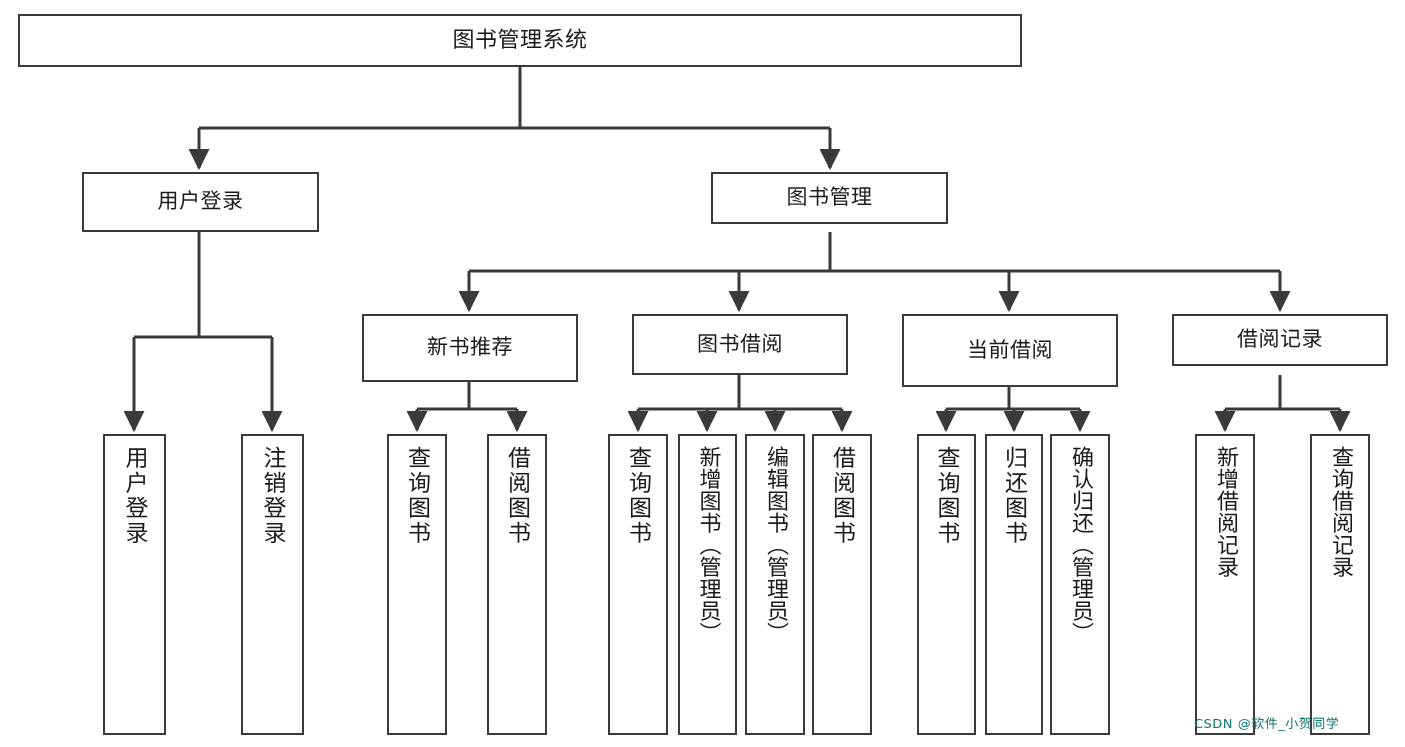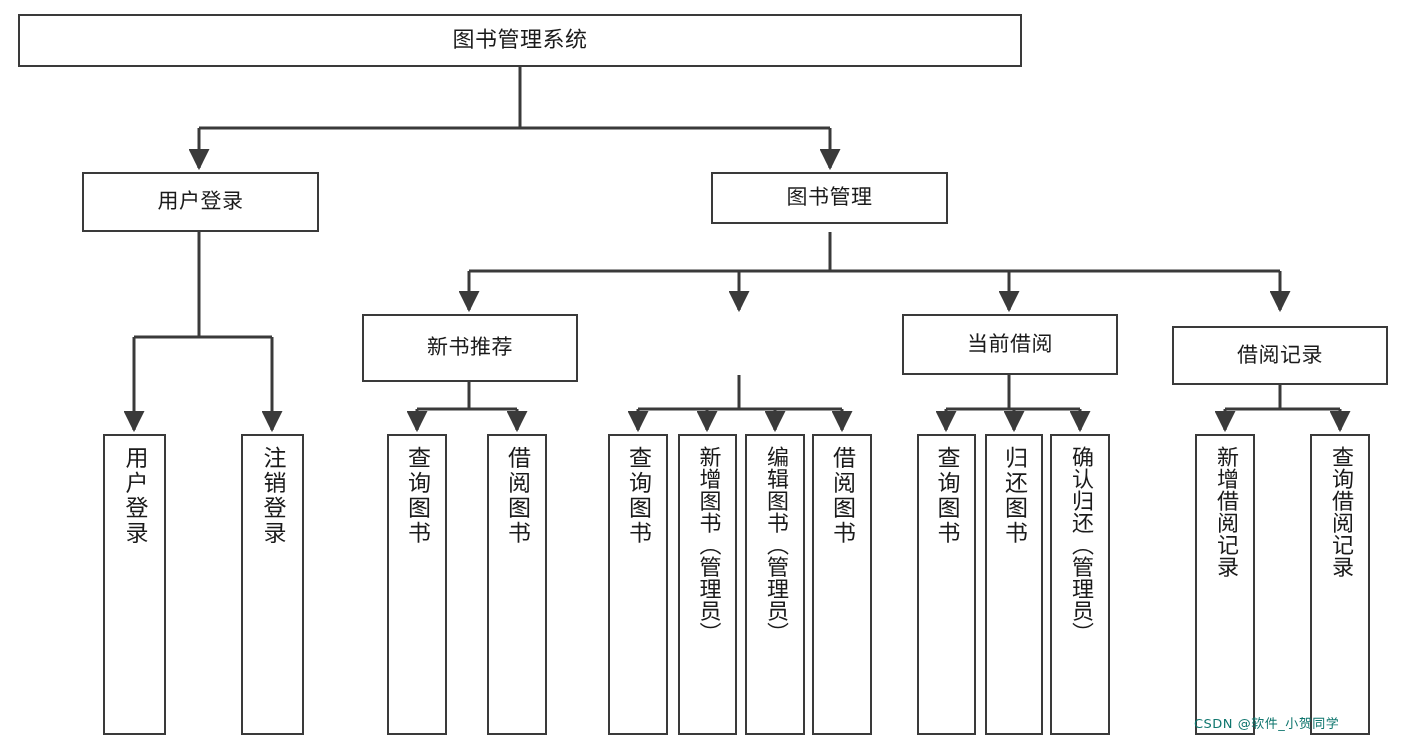--- a/index.html
+++ b/index.html
@@ -142,24 +142,27 @@
   <div class="node horiz" style="left:82px; top:172px; width:237px; height:60px;">
     <span class="label">用户登录</span>
   </div>
   <div class="node horiz" style="left:711px; top:172px; width:237px; height:52px;">
     <span class="label">图书管理</span>
   </div>
 
   <div class="node horiz" style="left:362px; top:314px; width:216px; height:68px;">
     <span class="label">新书推荐</span>
   </div>
-  <div class="node horiz" style="left:902px; top:314px; width:216px; height:61px;">
+  <div class="node horiz" style="left:632px; top:314px; width:216px; height:61px;">
+    <span class="label">图书借阅</span>
+  </div>
+  <div class="node horiz" style="left:902px; top:314px; width:216px; height:73px;">
     <span class="label">当前借阅</span>
   </div>
-  <div class="node horiz" style="left:1172px; top:326px; width:216px; height:59px;">
+  <div class="node horiz" style="left:1172px; top:314px; width:216px; height:52px;">
     <span class="label">借阅记录</span>
   </div>
 
   <div class="node vert" style="left:103px; top:434px; width:63px; height:301px;">
     <span class="label">用户登录</span>
   </div>
   <div class="node vert" style="left:241px; top:434px; width:63px; height:301px;">
     <span class="label">注销登录</span>
   </div>
 

